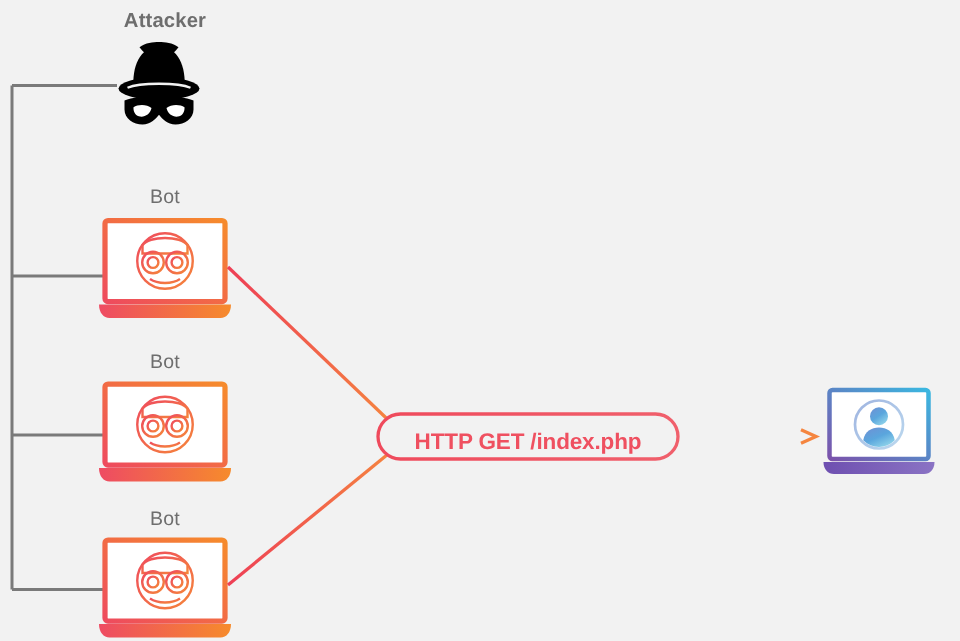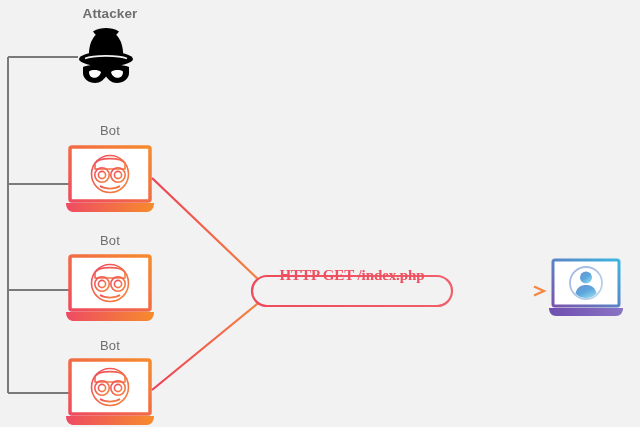--- a/index.html
+++ b/index.html
@@ -44,31 +44,30 @@
   }
   #label-bot-1 { left: 60px; top: 123px; width: 100px; }
   #label-bot-2 { left: 60px; top: 233px; width: 100px; }
   #label-bot-3 { left: 60px; top: 338px; width: 100px; }
   #label-victim {
     left: 530px; top: 223px; width: 110px;
   }
   .pill-text {
     position: absolute;
     left: 252px;
-    top: 260px;
+    top: 280px;
     width: 200px;
     height: 30px;
     line-height: 30px;
     text-align: center;
     color: #ef5060;
     font-weight: bold;
     font-size: 15px;
     letter-spacing: -0.1px;
     white-space: nowrap;
-    font-family: Liberation Serif, serif;
   }
 </style>
 </head>
 <body>
 
 <div id="stage">
 
   <svg id="diagram-svg" viewBox="0 0 640 427">
     <defs>
       <linearGradient id="gradBot" x1="0" y1="1" x2="1" y2="0">

